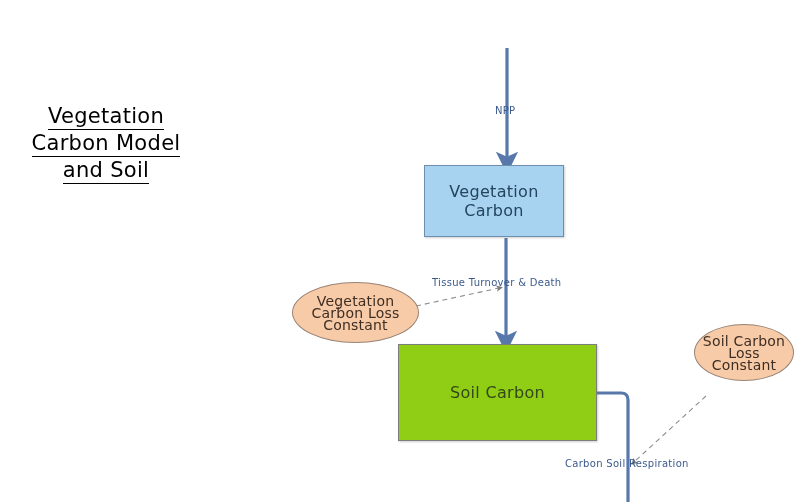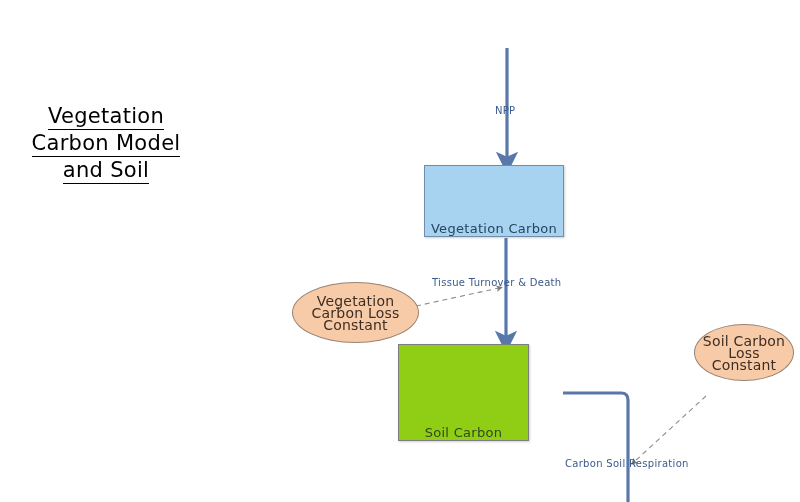--- a/index.html
+++ b/index.html
@@ -37,41 +37,41 @@
   #title .tline span {
     border-bottom: 1.6px solid #000;
     padding-bottom: 1px;
   }
 
   
   .stock {
     position: absolute;
     box-sizing: border-box;
     display: flex;
-    align-items: flex-end;
+    align-items: center;
     justify-content: center;
     text-align: center;
-    font-size: 13px;
+    font-size: 16px;
     letter-spacing: 0.3px;
     color: #1f3a57;
   }
   #veg-box {
     left: 424px;
     top: 117px;
     width: 140px;
     height: 72px;
     background: #a8d3f0;
     border: 1.5px solid #6f8eae;
     box-shadow: 1px 1px 2px rgba(120,120,120,0.35);
     color: #23455f;
   }
   #soil-box {
     left: 398px;
     top: 296px;
-    width: 131px;
+    width: 199px;
     height: 97px;
     background: #8fce15;
     border: 1.5px solid #7d7d7d;
     box-shadow: 1px 1px 2px rgba(120,120,120,0.35);
     color: #33471a;
   }
 
   
   .param {
     position: absolute;

